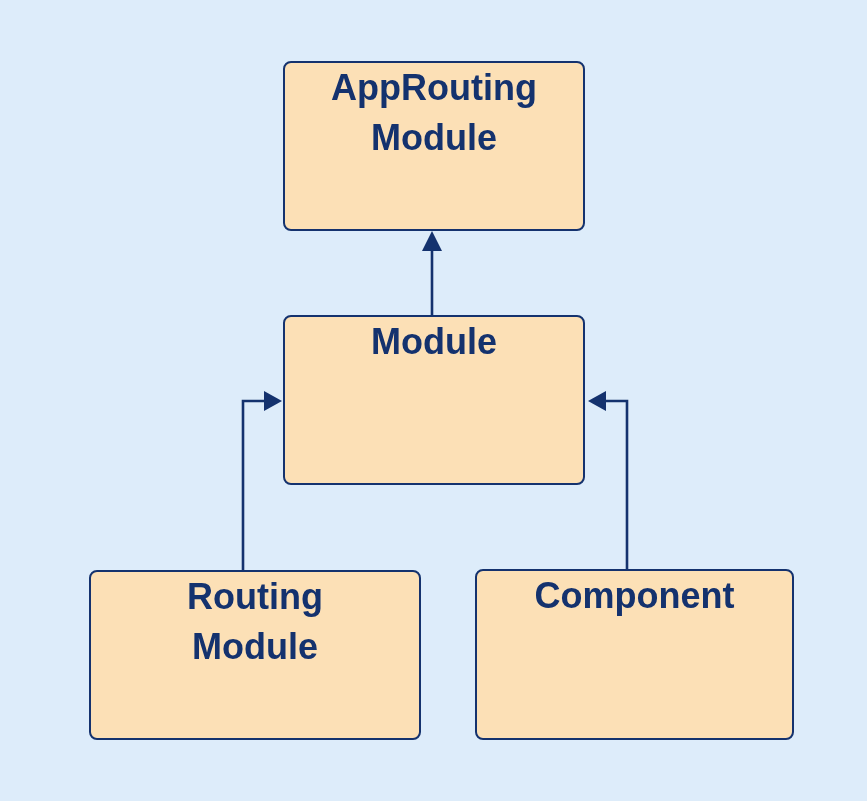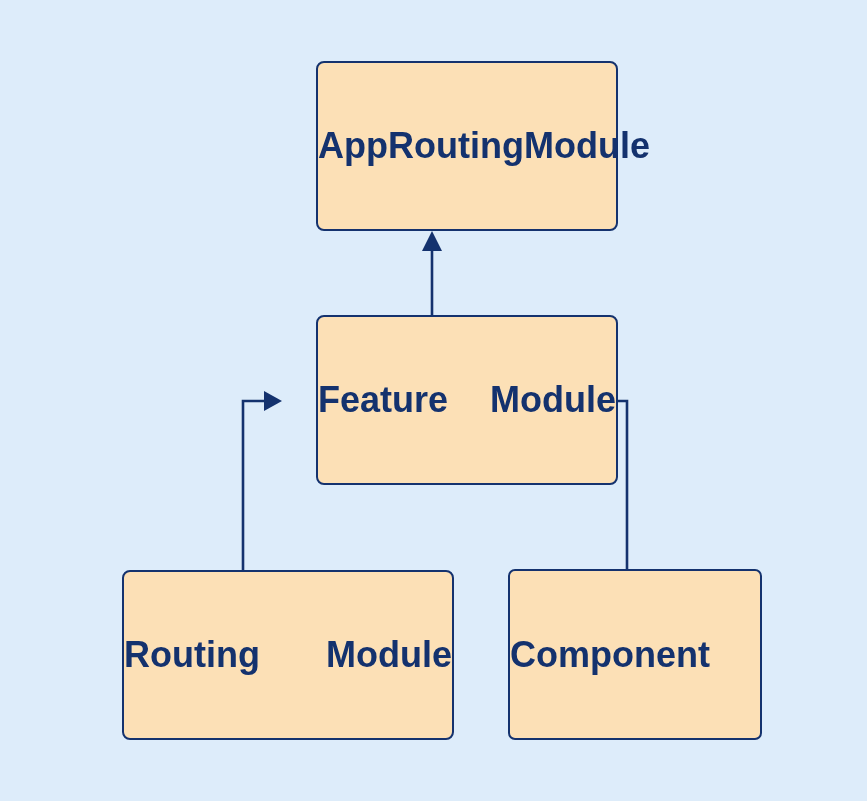--- a/index.html
+++ b/index.html
@@ -37,34 +37,33 @@
   .edge-head {
     fill: var(--arrow);
     stroke: none;
   }
   .node {
     position: absolute;
     background: var(--node-fill);
     border: 2.5px solid var(--node-border);
     border-radius: 8px;
     display: flex;
-    flex-direction: row;
+    flex-direction: column;
     align-items: center;
-    justify-content: space-between;
+    justify-content: flex-start;
     color: var(--text);
     font-weight: 700;
     font-size: 36px;
     line-height: 1.38;
     text-align: center;
-    margin-left: 33px;
   }
   .node-approuting { left: 283px; top: 61px;  width: 302px; height: 170px; }
   .node-feature    { left: 283px; top: 315px; width: 302px; height: 170px; }
   .node-routing    { left: 89px;  top: 570px; width: 332px; height: 170px; }
-  .node-component  { left: 475px; top: 569px; width: 254px; height: 171px; border-radius: 7px; }
+  .node-component  { left: 475px; top: 569px; width: 319px; height: 171px; }
 </style>
 </head>
 <body>
 
 <div class="canvas">
 
   <svg class="edges-layer" viewBox="0 0 867 801" xmlns="http://www.w3.org/2000/svg">
 
     <g>
       <line class="edge-line" x1="432" y1="315" x2="432" y2="249"></line>
@@ -81,21 +80,20 @@
       <polygon class="edge-head" points="588,401 606,391 606,411"></polygon>
     </g>
   </svg>
 
   <div class="node node-approuting">
     <span>AppRouting</span>
     <span>Module</span>
   </div>
 
   <div class="node node-feature">
-    <span>Feature</span>
     <span>Module</span>
   </div>
 
   <div class="node node-routing">
     <span>Routing</span>
     <span>Module</span>
   </div>
 
   <div class="node node-component">
     <span>Component</span>

